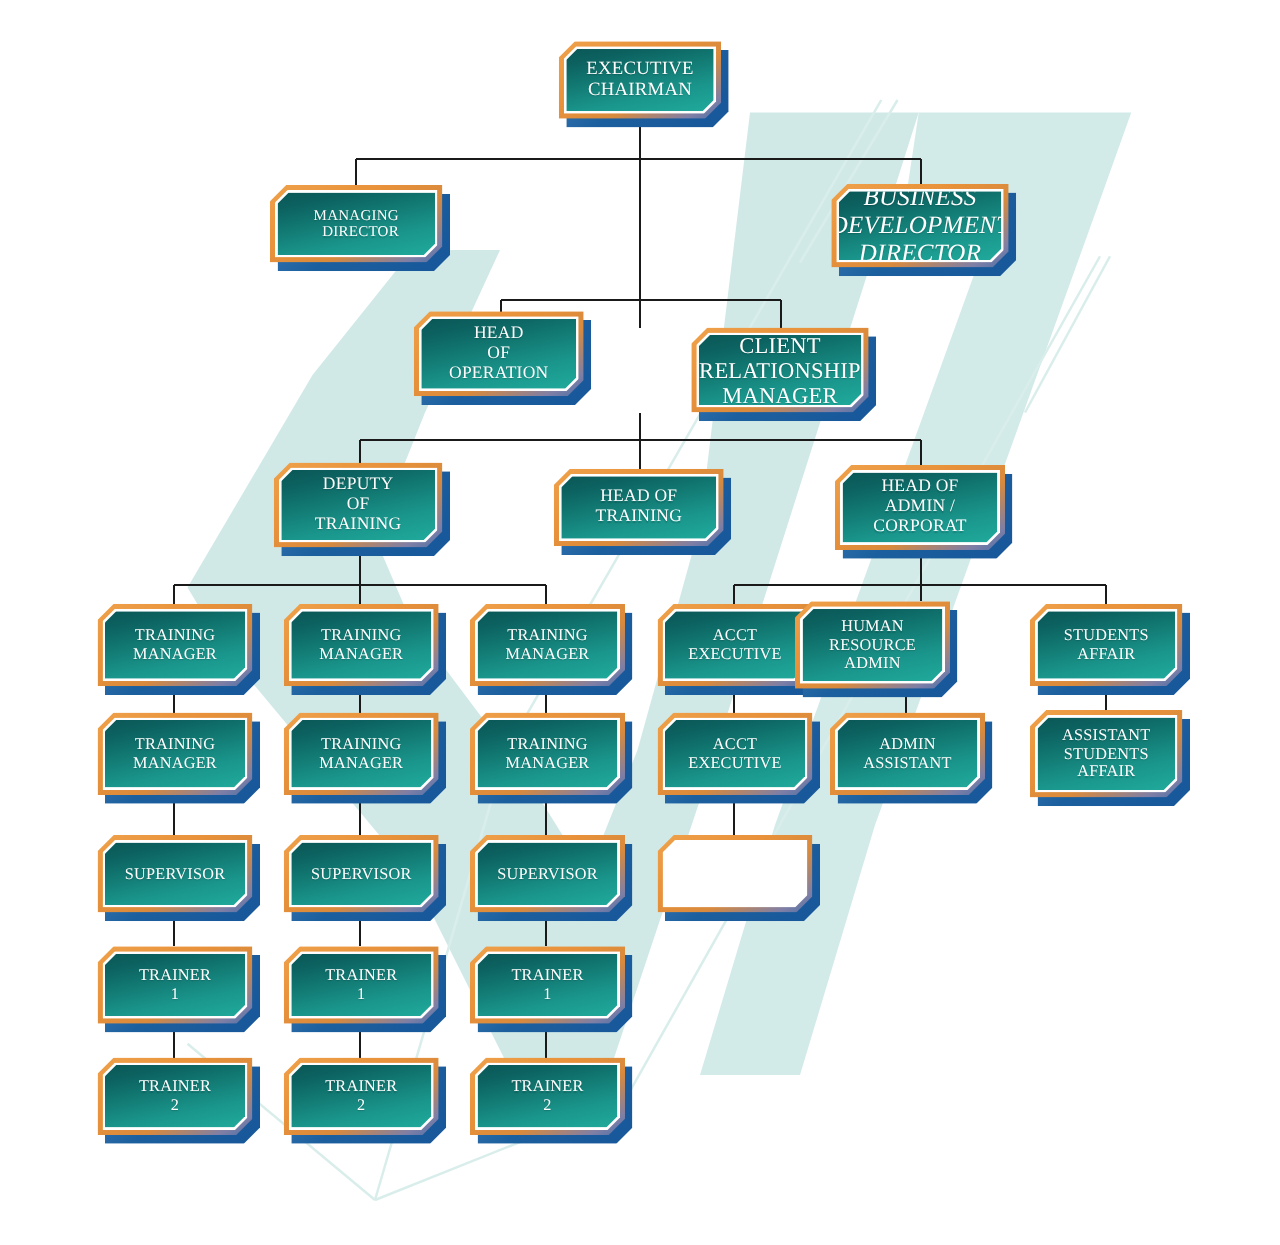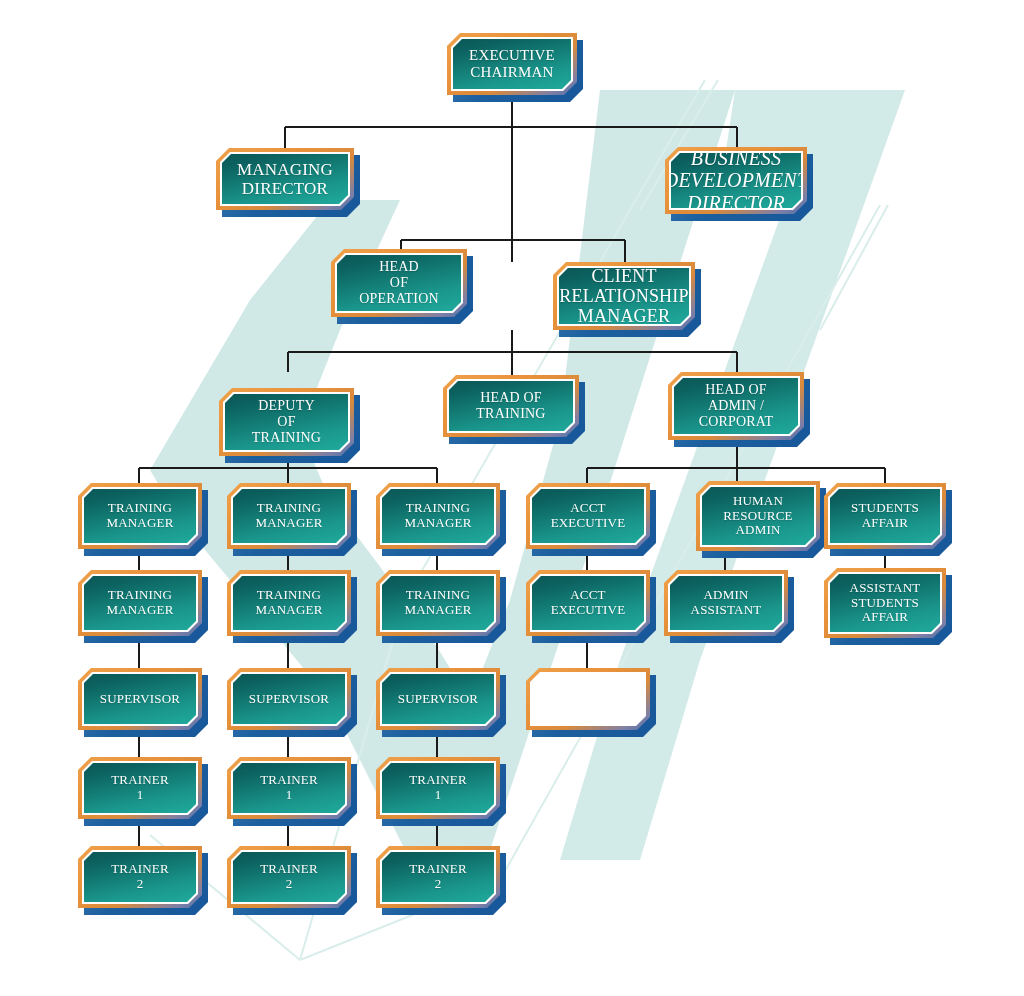--- a/index.html
+++ b/index.html
@@ -184,21 +184,21 @@
 CHAIRMAN</div>
           </div>
         </div>
       </div>
       <div class="node" style="left: 216px; top: 148px; width: 138px; height: 62px;">
         <div class="shell">
           <div class="shadow"></div>
           <div class="rim"></div>
           <div class="inner"></div>
           <div class="face">
-            <div class="label" style="font-size: 17px;">MANAGING
+            <div class="label" style="font-size: 12px; text-align: right;">MANAGING
 DIRECTOR</div>
           </div>
         </div>
       </div>
       <div class="node" style="left: 665px; top: 147px; width: 142px; height: 67px;">
         <div class="shell">
           <div class="shadow"></div>
           <div class="rim"></div>
           <div class="inner"></div>
           <div class="face">
@@ -225,21 +225,21 @@
           <div class="shadow"></div>
           <div class="rim"></div>
           <div class="inner"></div>
           <div class="face">
             <div class="label" style="font-size: 18px;">CLIENT
 RELATIONSHIP
 MANAGER</div>
           </div>
         </div>
       </div>
-      <div class="node" style="left: 219px; top: 388px; width: 135px; height: 68px;">
+      <div class="node" style="left: 219px; top: 370px; width: 135px; height: 68px;">
         <div class="shell">
           <div class="shadow"></div>
           <div class="rim"></div>
           <div class="inner"></div>
           <div class="face">
             <div class="label" style="font-size: 14px;">DEPUTY
 OF
 TRAINING</div>
           </div>
         </div>
@@ -304,21 +304,21 @@
         <div class="shell">
           <div class="shadow"></div>
           <div class="rim"></div>
           <div class="inner"></div>
           <div class="face">
             <div class="label" style="font-size: 13px;">ACCT
 EXECUTIVE</div>
           </div>
         </div>
       </div>
-      <div class="node" style="left: 696px; top: 481px; width: 124px; height: 70px;">
+      <div class="node" style="left: 636px; top: 481px; width: 124px; height: 70px;">
         <div class="shell">
           <div class="shadow"></div>
           <div class="rim"></div>
           <div class="inner"></div>
           <div class="face">
             <div class="label" style="font-size: 13px;">HUMAN
 RESOURCE
 ADMIN</div>
           </div>
         </div>

